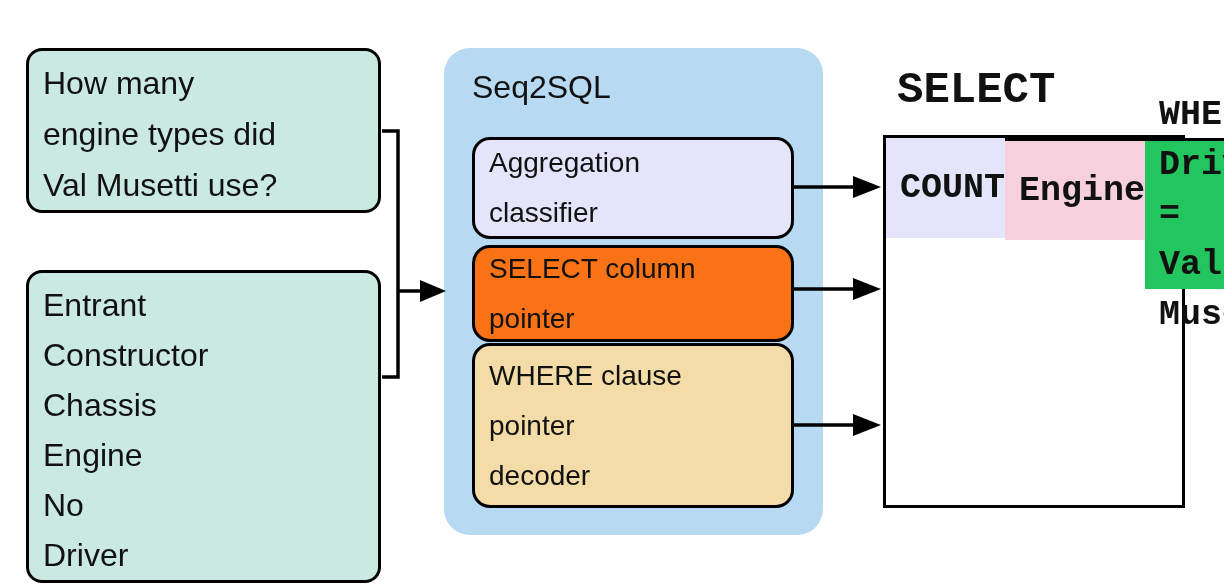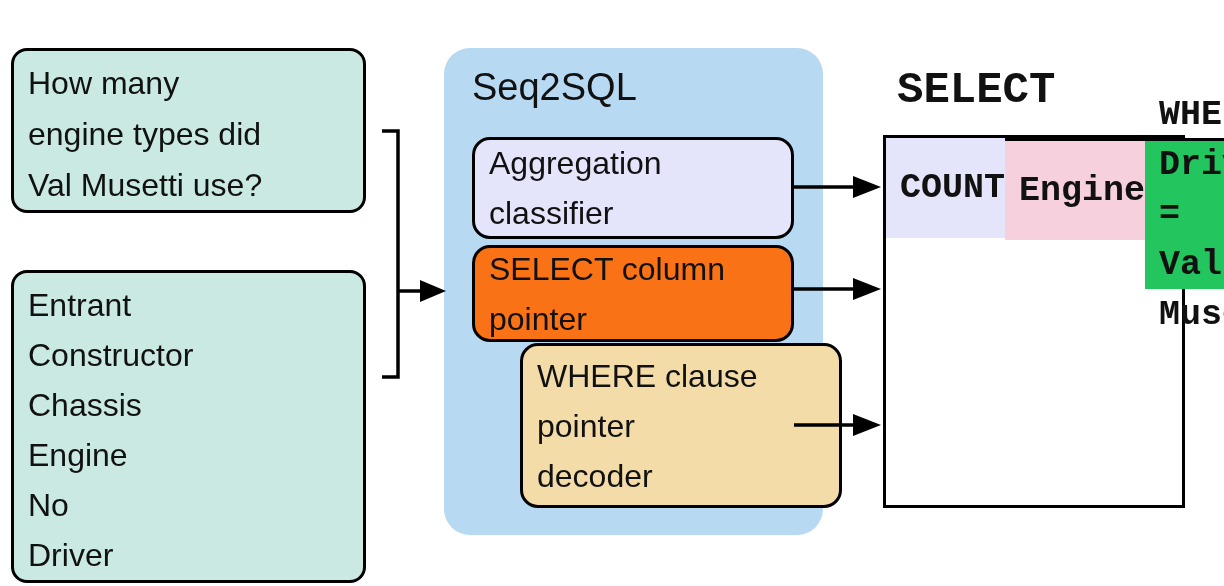--- a/index.html
+++ b/index.html
@@ -9,59 +9,59 @@
     height: 586px;
     background: #ffffff;
     font-family: "Liberation Sans", sans-serif;
     color: #111111;
     overflow: hidden;
   }
   .abs { position: absolute; box-sizing: border-box; }
 
   
   .input-box {
-    left: 11px;
+    left: 26px;
     width: 355px;
     background: #c9e9e2;
     border: 3px solid #000000;
     border-radius: 16px;
     font-size: 32px;
     line-height: 51px;
     white-space: pre-line;
     padding: 7px 8px 0 14px;
   }
   #question-box { top: 48px; height: 165px; }
   #columns-box  { top: 222px; height: 313px; line-height: 50px; margin-top: 48px; }
 
   
   #seq2sql {
     left: 444px; top: 48px; width: 379px; height: 487px;
     background: #b7d9f2;
     border-radius: 26px;
   }
   #seq2sql-title {
     left: 28px; top: 16px;
-    font-size: 38px;
+    font-size: 32px;
     line-height: 46px;
   }
   .module {
     left: 28px;
     width: 322px;
     border: 3px solid #000000;
     border-radius: 18px;
-    font-size: 32px;
+    font-size: 28px;
     line-height: 50px;
     white-space: pre-line;
     display: flex;
     align-items: center;
     padding-left: 14px;
   }
   #module-agg   { top: 89px;  height: 102px; background: #e4e4fa; }
   #module-sel   { top: 197px; height: 97px;  background: #f97316; }
-  #module-where { top: 295px; height: 165px; background: #f3dca7; margin-left: 48px; }
+  #module-where { top: 295px; height: 165px; background: #f3dca7; }
 
   
   #select-header {
     left: 897px; top: 68px;
     font-family: "Liberation Mono", monospace;
     font-weight: bold;
     font-size: 44px;
     line-height: 44px;
   }
   #output-box {

